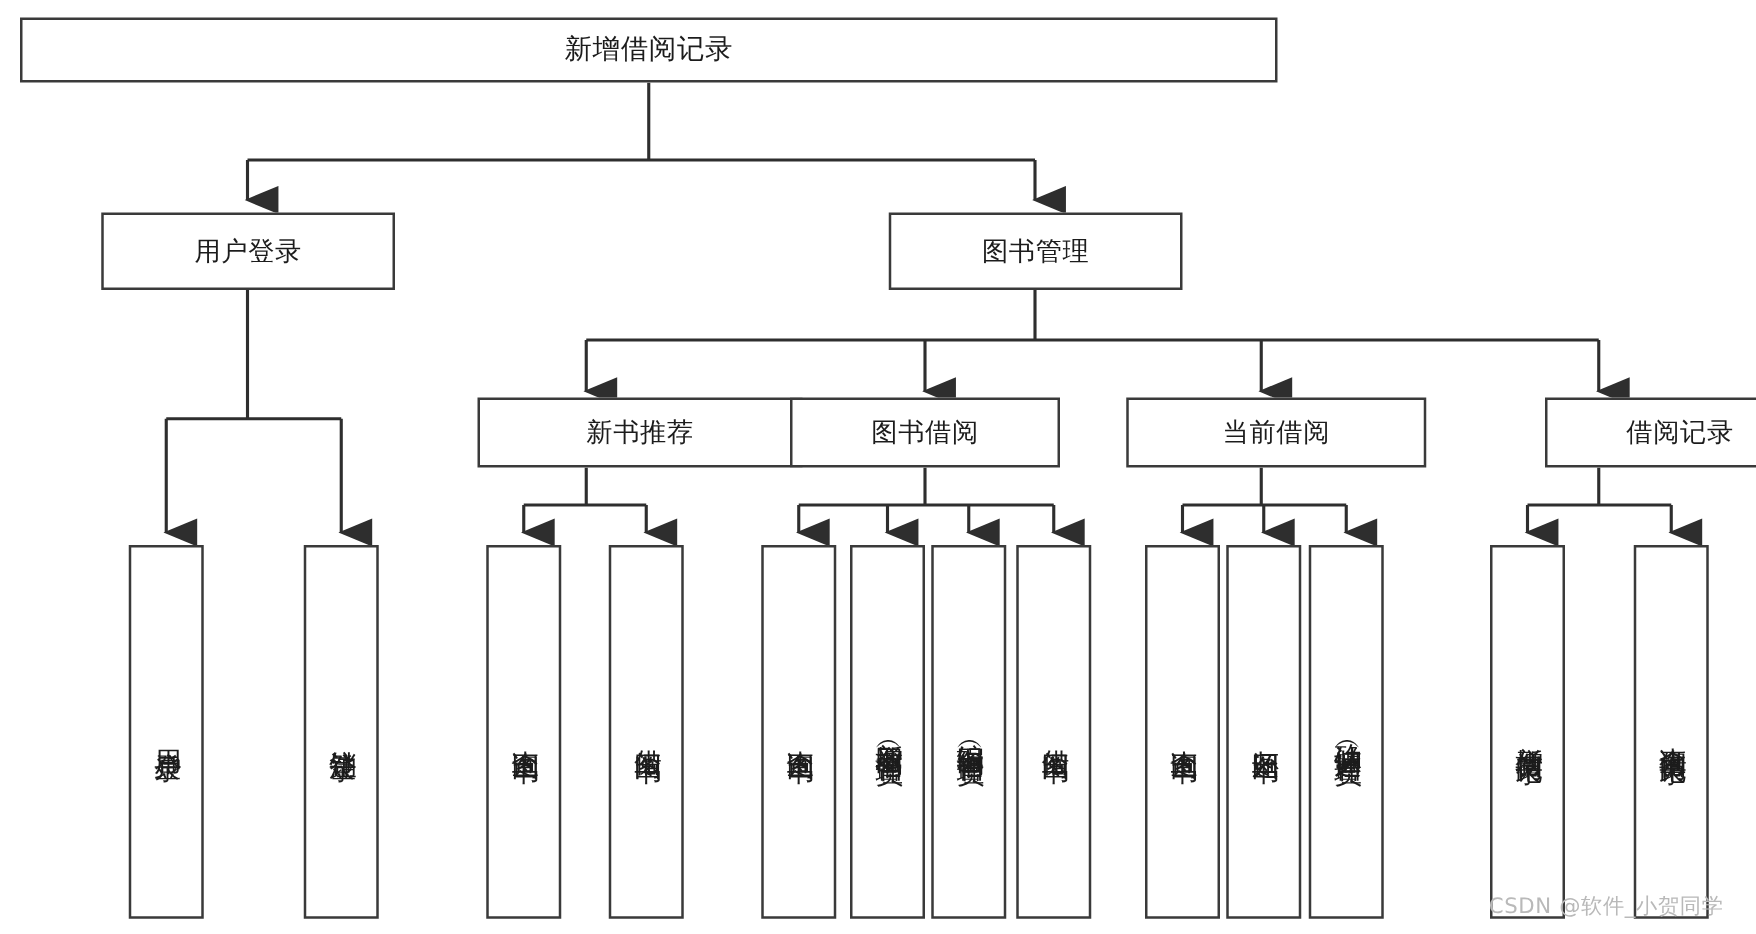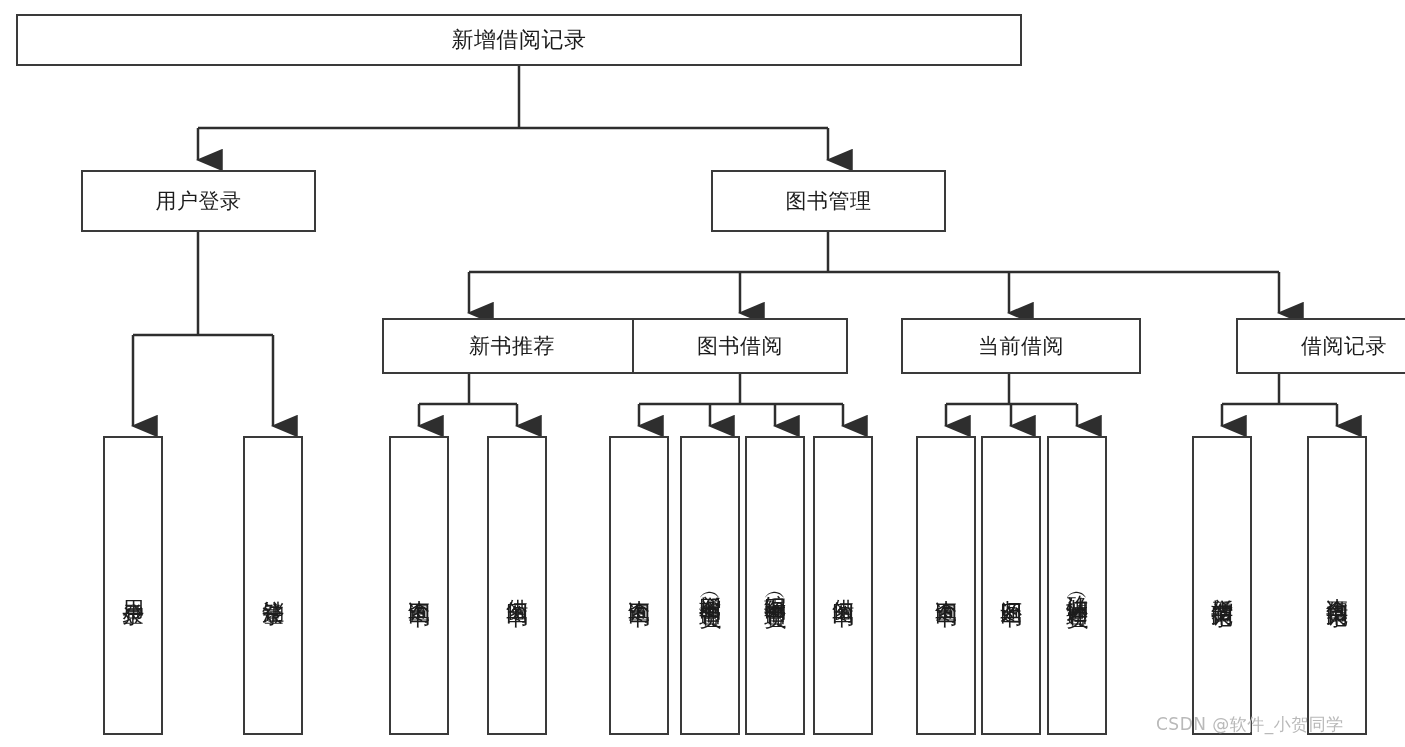--- a/index.html
+++ b/index.html
@@ -58,21 +58,21 @@
   .node-v .label {
     writing-mode: vertical-rl;
     text-orientation: upright;
     font-size: 22px;
     line-height: 1.12;
     letter-spacing: 2px;
     white-space: nowrap;
   }
   #watermark {
     position: absolute;
-    left: 1156px;
+    left: 1191px;
     top: 713px;
     font-size: 17px;
     color: #b9b9b9;
     letter-spacing: 0.5px;
     white-space: nowrap;
     z-index: 3;
     font-family: "DejaVu Sans", "Liberation Sans", sans-serif;
   }
 </style>
 </head>

